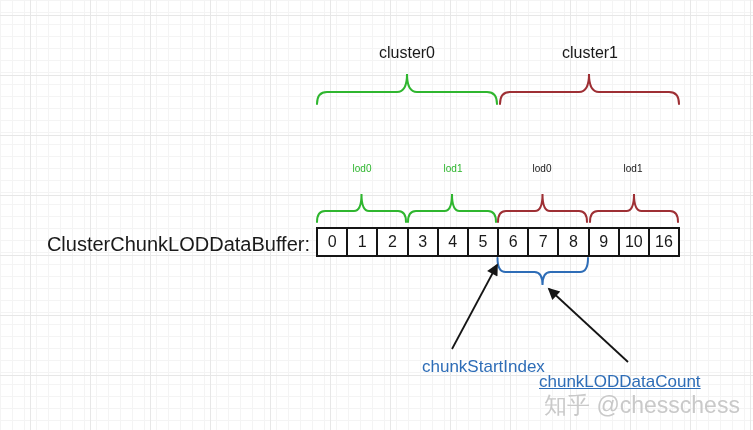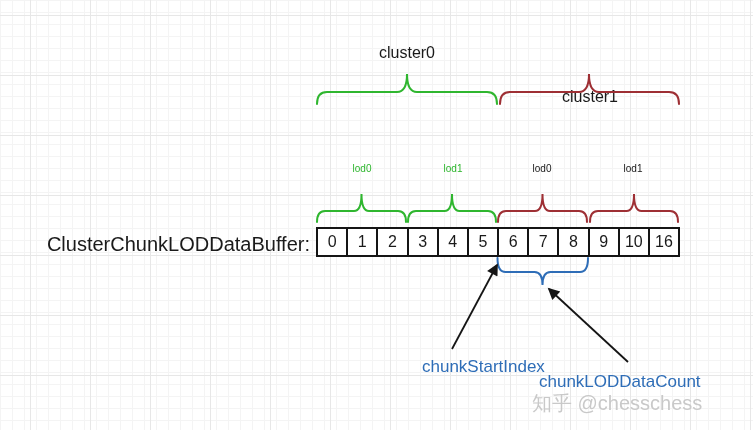--- a/index.html
+++ b/index.html
@@ -36,32 +36,32 @@
   }
   .cell{
     flex:1;background:#ffffff;
     border:2px solid #151515;border-left-width:0;
     display:flex;align-items:center;justify-content:center;
     font-size:16px;color:#1a1a1a;
   }
   .cell:first-child{border-left-width:2px;}
   .blue-label{font-size:17px;color:#2e6db7;white-space:nowrap;}
   .watermark{
-    left:532px;top:390px;
-    font-size:20px;color:#c9c9c9;white-space:nowrap;
+    left:544px;top:390px;
+    font-size:23px;color:#c9c9c9;white-space:nowrap;
   }
   svg.overlay{position:absolute;left:0;top:0;pointer-events:none;}
 </style>
 </head>
 <body>
 
 <div class="canvas">
 
   <div class="abs lbl center cluster-label" style="left:317px;">cluster0</div>
-  <div class="abs lbl center cluster-label" style="left:500px;margin-top:44px;">cluster1</div>
+  <div class="abs lbl center cluster-label" style="left:500px;">cluster1</div>
 
   <div class="abs lbl center lod-label green-text" style="left:332px;">lod0</div>
   <div class="abs lbl center lod-label green-text" style="left:423px;">lod1</div>
   <div class="abs lbl center lod-label" style="left:512px;">lod0</div>
   <div class="abs lbl center lod-label" style="left:603px;">lod1</div>
 
   <div class="abs buffer-label">ClusterChunkLODDataBuffer:</div>
 
   <div class="abs cells">
       <div class="cell">0</div>
@@ -93,17 +93,17 @@
     <path d="M498,222 Q498,211 506,211 L535,211 Q542.5,211 542.5,194 Q542.5,211 550,211 L579,211 Q587,211 587,222" fill="none" stroke="#9e2f34" stroke-width="2" stroke-linecap="round"></path>
     <path d="M590,222 Q590,211 598,211 L626.5,211 Q634,211 634,194 Q634,211 641.5,211 L670,211 Q678,211 678,222" fill="none" stroke="#9e2f34" stroke-width="2" stroke-linecap="round"></path>
 
     <path d="M497.5,258 Q497.5,272 505.5,272 L534.5,272 Q542.5,272 542.5,285 Q542.5,272 550.5,272 L580,272 Q588,272 588,258" fill="none" stroke="#2e6db7" stroke-width="2" stroke-linecap="round"></path>
 
     <path d="M452,349 L497,265" fill="none" stroke="#151515" stroke-width="1.8" marker-end="url(#arrow)"></path>
     <path d="M628,362 L549,289" fill="none" stroke="#151515" stroke-width="1.8" marker-end="url(#arrow)"></path>
   </svg>
 
   <div class="abs blue-label" style="left:390px;top:357px;padding-left:32px;">chunkStartIndex</div>
-  <div class="abs blue-label" style="left:539px;top:372px;">chunkLODDataCount</div>
+  <div class="abs blue-label" style="left:539px;top:372px;text-decoration:underline;">chunkLODDataCount</div>
 
   <div class="abs watermark">知乎 @chesschess</div>
 
 </div>
 
 </body></html>

